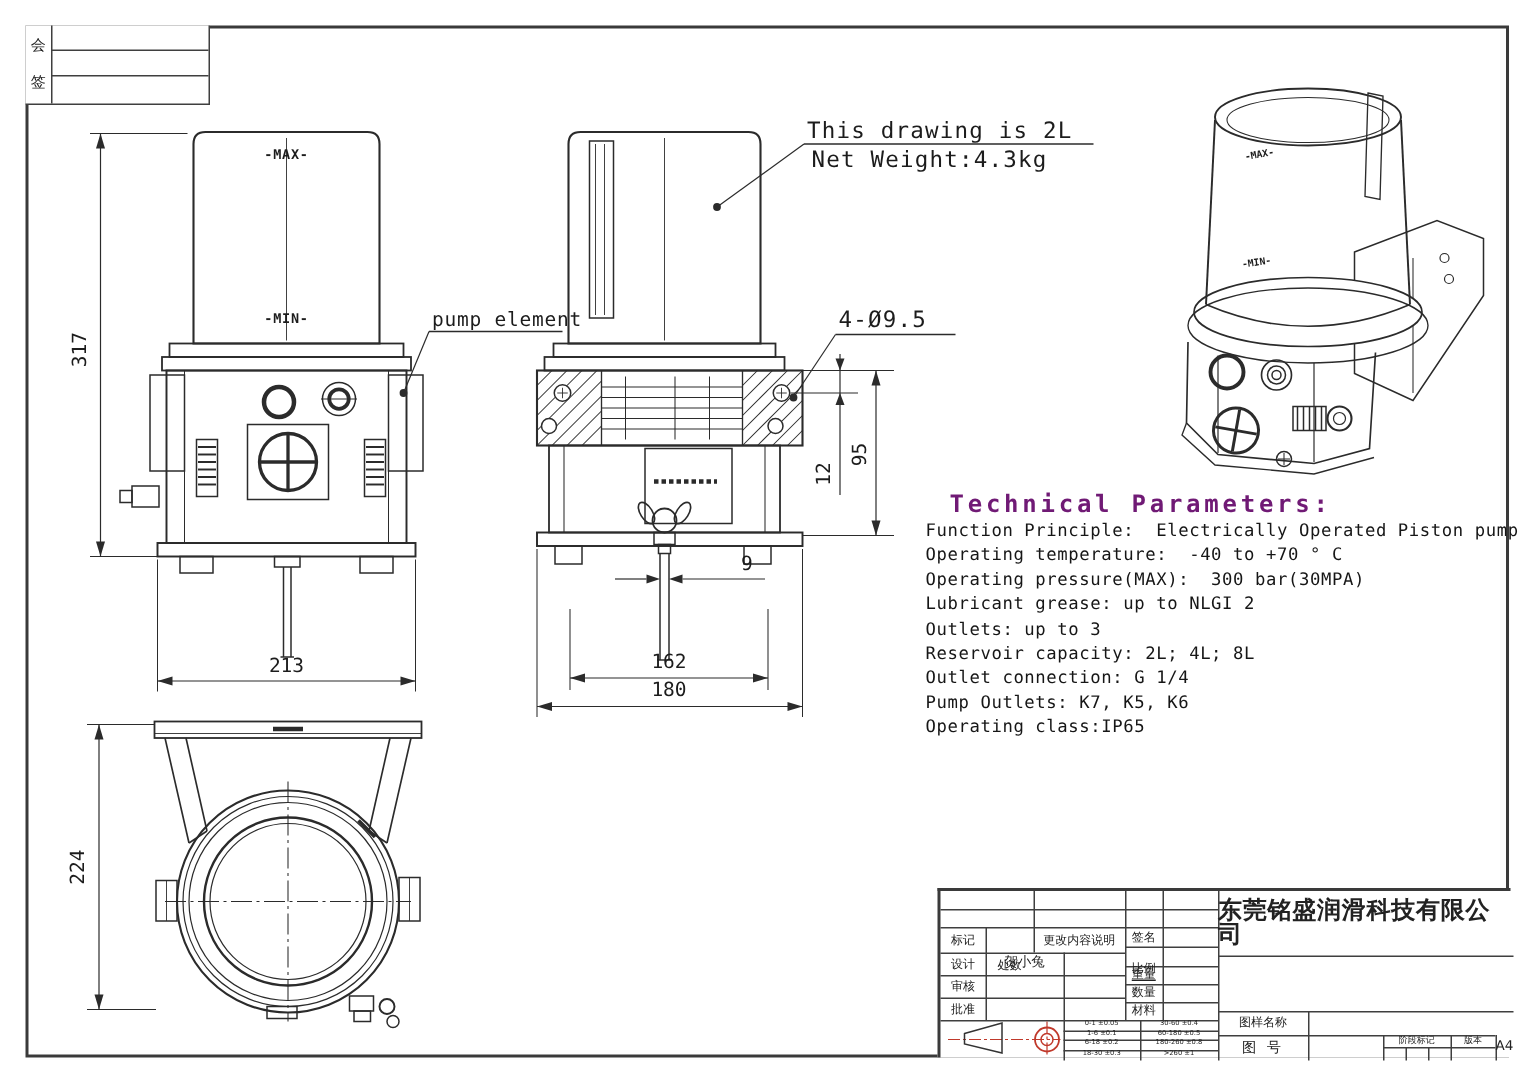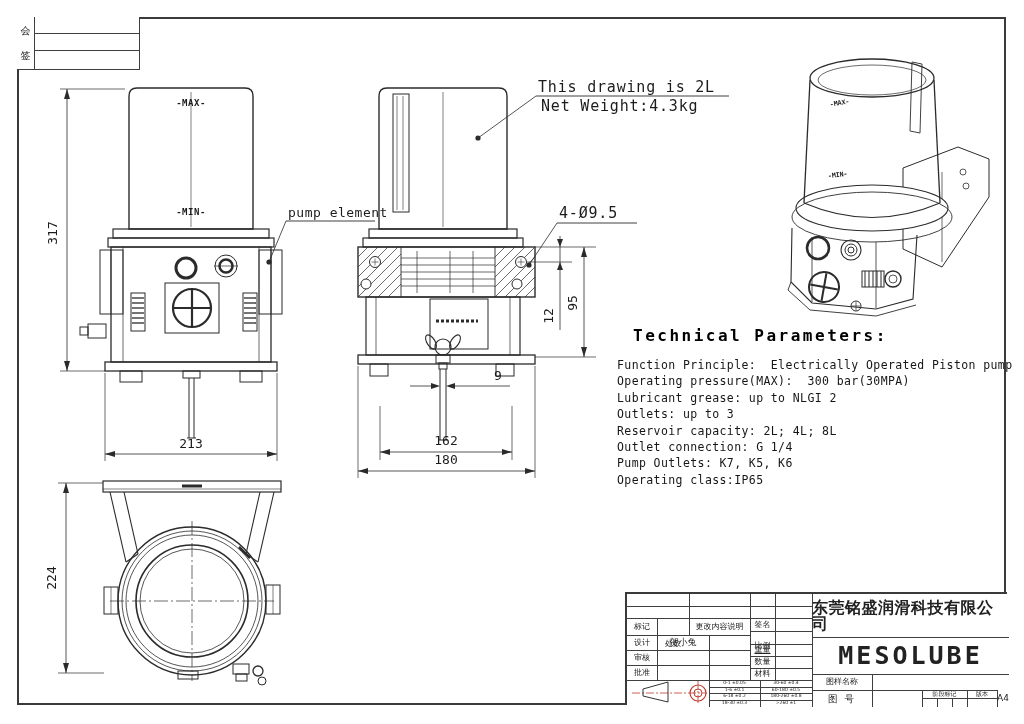--- a/index.html
+++ b/index.html
@@ -10,22 +10,22 @@
   .cell{position:absolute;display:flex;align-items:center;justify-content:center;
         font-family:"DejaVu Sans","Liberation Sans",sans-serif;color:#222;line-height:1;}
   #frame{position:absolute;left:17px;top:17px;width:989px;height:688px;
          border:2px solid #3a3a3a;box-sizing:border-box;}
   #tb{position:absolute;left:625px;top:592px;width:382px;height:113px;
       border-top:2px solid #3a3a3a;border-left:2px solid #3a3a3a;box-sizing:border-box;background:#fff;}
   #csign{position:absolute;left:17px;top:17px;width:122px;height:52px;
          border-right:1px solid #3f3f3f;border-bottom:1px solid #3f3f3f;background:#fff;}
   #tech{position:absolute;left:617px;top:326px;width:392px;}
   #tech .tp-title{margin-left:16px;font-family:"DejaVu Sans Mono",monospace;
-        font-weight:bold;font-size:16px;letter-spacing:2.5px;color:#000000;}
-  #tech .tp-lines{margin-top:12px;}
+        font-weight:bold;font-size:16px;letter-spacing:2.5px;color:#701a75;}
+  #tech .tp-lines{margin-top:0;}
   #tech .tp-line{font-family:"DejaVu Sans Mono",monospace;font-size:11.5px;letter-spacing:0.4px;
         line-height:16.4px;white-space:pre;color:#161616;}
   svg text{font-family:"DejaVu Sans Mono",monospace;fill:#1c1c1c;stroke:none;}
   .dim{font-size:13px;}
   .mark{font-size:9px;font-weight:bold;letter-spacing:0.5px;}
   .isomark{font-size:6.5px;font-weight:bold;}
   .ann{font-size:15px;letter-spacing:0.8px;}
   .ann2{font-size:13px;letter-spacing:0.5px;}
   #drawsvg{position:absolute;left:0;top:0;z-index:5;pointer-events:none;}
 </style>
@@ -41,20 +41,21 @@
     <div class="hline" style="left:17px;top:16px;width:105px;"></div>
     <div class="hline" style="left:17px;top:33px;width:105px;"></div>
     <div class="cell" style="left:0;top:2px;width:17px;height:24px;font-size:10px;">会</div>
     <div class="cell" style="left:0;top:27px;width:17px;height:24px;font-size:10px;">签</div>
   </div>
 
   <div id="tech">
     <div class="tp-title">Technical Parameters:</div>
     <div class="tp-lines">
       <div class="tp-line">Function Principle:  Electrically Operated Piston pump</div>
+      <div class="tp-line">Operating temperature:  -40 to +70 ° C</div>
       <div class="tp-line">Operating pressure(MAX):  300 bar(30MPA)</div>
       <div class="tp-line">Lubricant grease: up to NLGI 2</div>
       <div class="tp-line">Outlets: up to 3</div>
       <div class="tp-line">Reservoir capacity: 2L; 4L; 8L</div>
       <div class="tp-line">Outlet connection: G 1/4</div>
       <div class="tp-line">Pump Outlets: K7, K5, K6</div>
       <div class="tp-line">Operating class:IP65</div>
     </div>
   </div>
 
@@ -98,21 +99,20 @@
     <div class="cell" style="left:123px;top:24px;width:25px;height:13px;font-size:8px;">签名</div>
     <div class="cell" style="left:0;top:41px;width:30px;height:15px;font-size:8px;">设计</div>
     <div class="cell" style="left:30px;top:41px;width:52px;height:15px;font-size:9px;">贺小兔</div>
     <div class="cell" style="left:0;top:56px;width:30px;height:15px;font-size:8px;">审核</div>
     <div class="cell" style="left:0;top:71px;width:30px;height:15px;font-size:8px;">批准</div>
     <div class="cell" style="left:123px;top:37px;width:25px;height:30px;font-size:8px;">比例</div>
     <div class="cell" style="left:123px;top:50px;width:25px;height:12px;font-size:8px;text-decoration:underline;">重量</div>
     <div class="cell" style="left:123px;top:62px;width:25px;height:12px;font-size:8px;">数量</div>
     <div class="cell" style="left:123px;top:74px;width:25px;height:12px;font-size:8px;">材料</div>
     <div class="cell" style="left:185px;top:0;width:197px;height:43px;font-size:16px;font-weight:bold;letter-spacing:0.5px;font-family:Liberation Serif, serif;">东莞铭盛润滑科技有限公司</div>
-    <div class="cell" style="left:185px;top:43px;width:197px;height:37px;font-size:25px;font-weight:bold;letter-spacing:3px;font-family:'DejaVu Sans Mono',monospace;">MESOLUBE</div>
     <div class="cell" style="left:185px;top:80px;width:60px;height:16px;font-size:8px;">图样名称</div>
     <div class="cell" style="left:185px;top:96px;width:60px;height:17px;font-size:9.5px;letter-spacing:2px;">图 号</div>
     <div class="cell" style="left:295px;top:96px;width:45px;height:8px;font-size:6px;">阶段标记</div>
     <div class="cell" style="left:340px;top:96px;width:30px;height:8px;font-size:6px;">版本</div>
     <div class="cell" style="left:370px;top:96px;width:12px;height:17px;font-size:9px;">A4</div>
 
     <div class="cell" style="left:82px;top:86px;width:51px;height:7px;font-size:4.5px;">0-1 ±0.05</div>
     <div class="cell" style="left:82px;top:93px;width:51px;height:6px;font-size:4.5px;">1-6 ±0.1</div>
     <div class="cell" style="left:82px;top:99px;width:51px;height:7px;font-size:4.5px;">6-18 ±0.2</div>
     <div class="cell" style="left:82px;top:106px;width:51px;height:7px;font-size:4.5px;">18-30 ±0.3</div>

